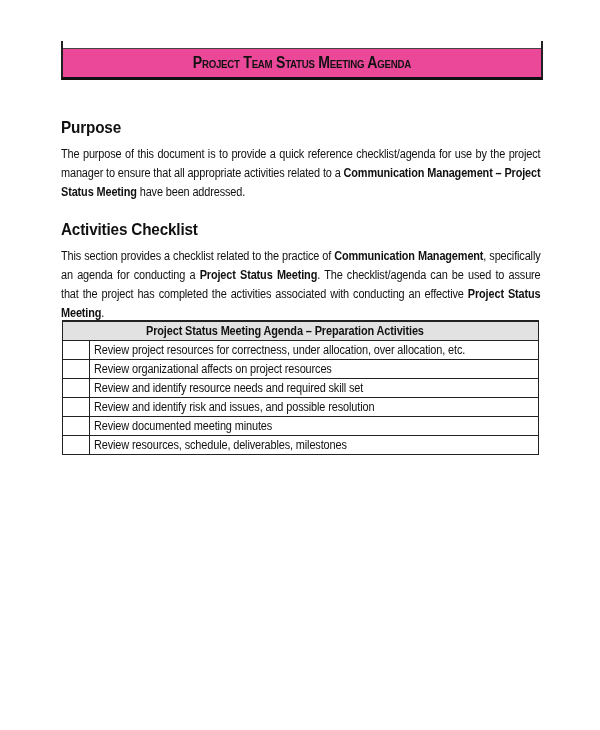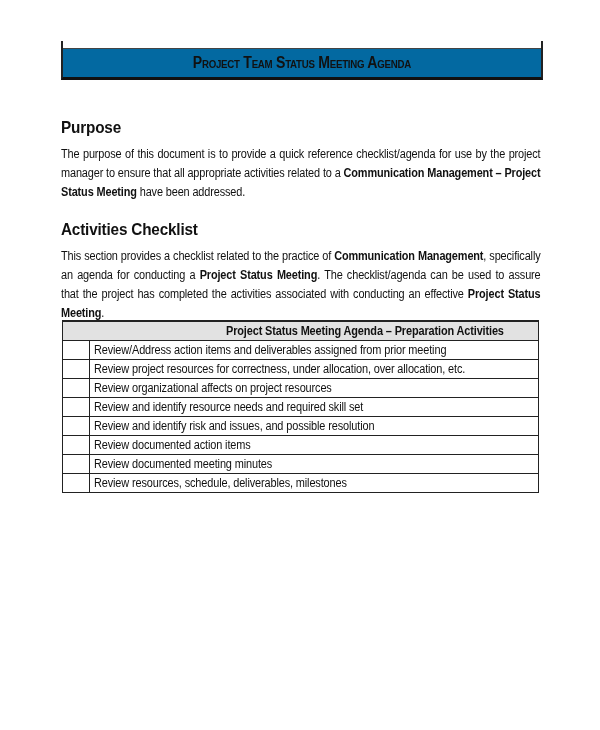--- a/index.html
+++ b/index.html
@@ -1,30 +1,30 @@
 <!DOCTYPE html>
 <html><head>
   <meta charset="utf-8">
   <style>
     html, body { margin: 0; padding: 0; background: #ffffff; }
     body { width: 600px; height: 730px; position: relative; overflow: hidden;
       font-family: "Liberation Sans", sans-serif; color: #111; }
     .title-box { position: absolute; left: 61px; top: 48px; width: 478px; height: 28px;
-      background: #0369a1; border-left: 2px solid #222; border-right: 2px solid #222;
+      background: #ec4899; border-left: 2px solid #222; border-right: 2px solid #222;
       border-top: 1px solid #444; border-bottom: 3px solid #111;
       display: flex; align-items: center; justify-content: center; }
     .title-box .tick-l { position: absolute; left: -2px; top: -8px; width: 2px; height: 8px; background: #222; }
     .title-box .tick-r { position: absolute; right: -2px; top: -8px; width: 2px; height: 8px; background: #222; }
     .title { font-weight: bold; font-size: 16px; letter-spacing: -0.3px; font-variant: small-caps; transform: scaleX(0.88); white-space: nowrap; }
     h2 { position: absolute; left: 61px; margin: 0; font-size: 17px; font-weight: bold; transform-origin: left; transform: scaleX(0.9); white-space: nowrap; letter-spacing: -0.2px;}
     .para { position: absolute; left: 61px; width: 540px; font-size: 12.3px; line-height: 19px; transform-origin: left top; transform: scaleX(0.888); text-align: justify; letter-spacing: -0.15px; }
     .para b { font-weight: bold; }
     table { position: absolute; left: 62px; top: 320px; width: 477px; border-collapse: collapse; }
     td, th { border: 1px solid #222; height: 18px; padding: 0; font-size: 12.3px; }
-    th { background: #e2e2e2; text-align: right; font-weight: bold; padding-left: 4px; border-top: 2px solid #222; }
+    th { background: #e2e2e2; text-align: center; font-weight: bold; padding-left: 4px; border-top: 2px solid #222; }
     td.check { width: 26px; }
     td.item { padding-left: 4px; white-space: nowrap; }
     .cell-text { display: inline-block; transform-origin: left; transform: scaleX(0.89); letter-spacing: -0.15px; }
   </style>
 </head>
 <body>
 
 <div class="title-box">
   <span class="tick-l"></span>
   <span class="tick-r"></span>
@@ -43,44 +43,36 @@
 
 <table>
   <thead>
     <tr>
       <th colspan="2"><span class="cell-text">Project Status Meeting Agenda – Preparation Activities</span></th>
     </tr>
   </thead>
   <tbody id="rows">
       <tr>
         <td class="check"></td>
-        <td class="item"><span class="cell-text">Review/Address action items and deliverables assigned from prior meeting</span></td>
-      </tr>
-      <tr>
-        <td class="check"></td>
         <td class="item"><span class="cell-text">Review project resources for correctness, under allocation, over allocation, etc.</span></td>
       </tr>
       <tr>
         <td class="check"></td>
         <td class="item"><span class="cell-text">Review organizational affects on project resources</span></td>
       </tr>
       <tr>
         <td class="check"></td>
         <td class="item"><span class="cell-text">Review and identify resource needs and required skill set</span></td>
       </tr>
       <tr>
         <td class="check"></td>
         <td class="item"><span class="cell-text">Review and identify risk and issues, and possible resolution</span></td>
       </tr>
       <tr>
         <td class="check"></td>
-        <td class="item"><span class="cell-text">Review documented action items</span></td>
-      </tr>
-      <tr>
-        <td class="check"></td>
         <td class="item"><span class="cell-text">Review documented meeting minutes</span></td>
       </tr>
       <tr>
         <td class="check"></td>
         <td class="item"><span class="cell-text">Review resources, schedule, deliverables, milestones</span></td>
       </tr>
     </tbody>
 </table>
 
 </body></html>

